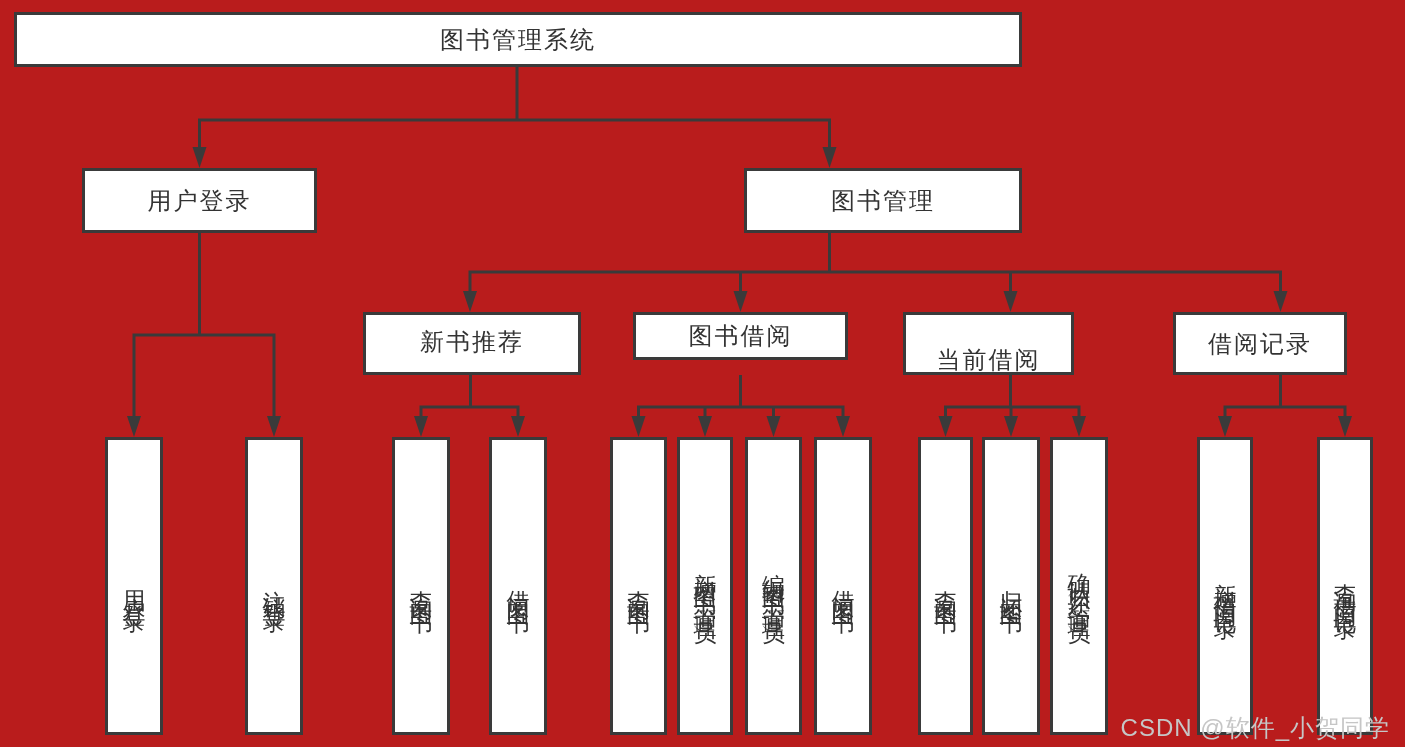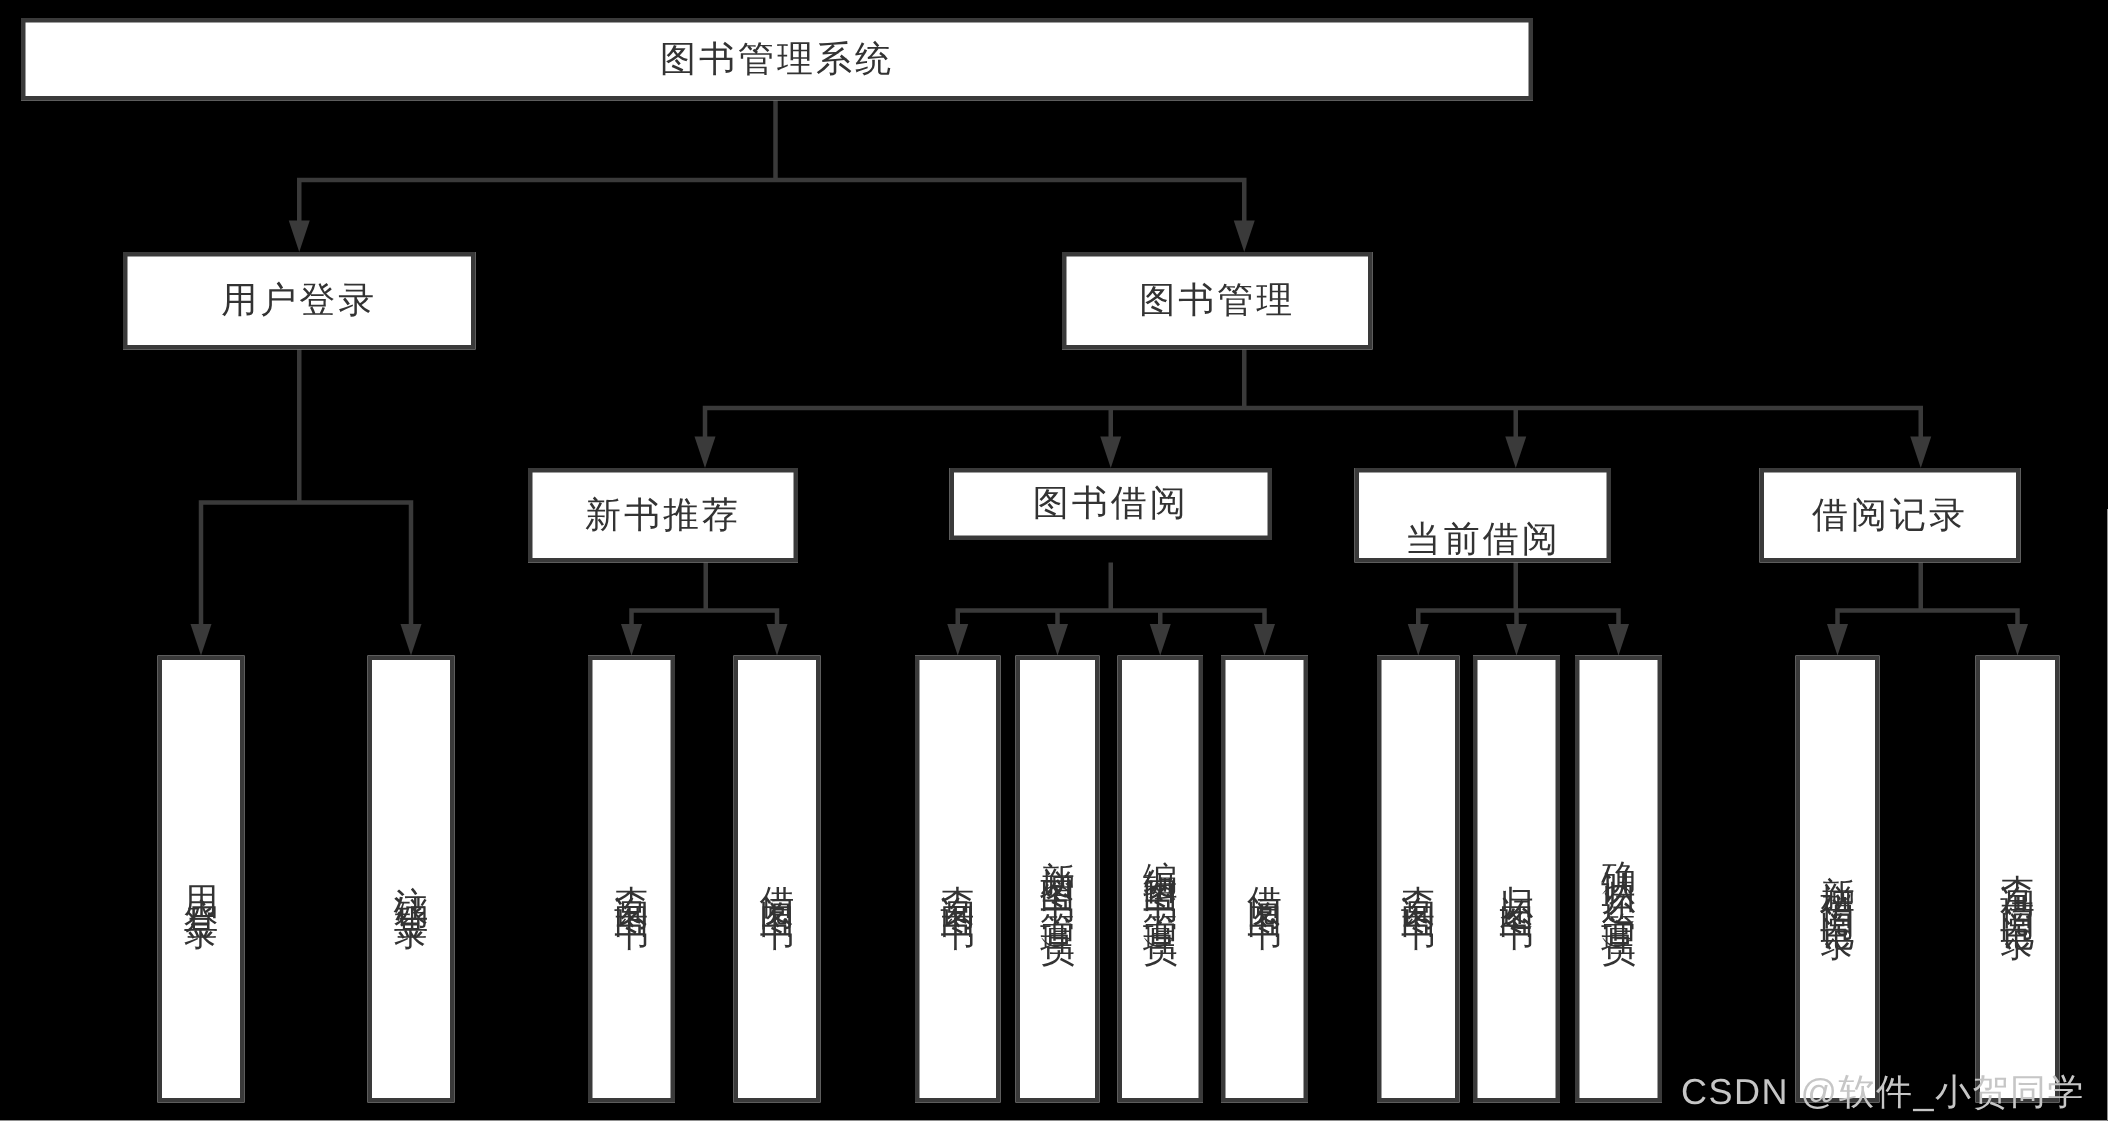--- a/index.html
+++ b/index.html
@@ -1,20 +1,20 @@
 <!DOCTYPE html>
 <html><head>
 <meta charset="utf-8">
 <style>
   html, body { margin: 0; padding: 0; background: #ffffff; }
   .canvas {
     position: relative;
     width: 1405px;
     height: 747px;
-    background: #000000;
+    background: #b91c1c;
     font-family: "Liberation Sans", "DejaVu Sans", sans-serif;
     color: #333333;
     overflow: hidden;
   }
   .connectors {
     position: absolute;
     left: 0; top: 0;
     width: 1405px; height: 747px;
   }
   .box {
@@ -35,22 +35,22 @@
   }
   .v-label {
     writing-mode: vertical-rl;
     text-orientation: mixed;
     font-size: 23px;
     letter-spacing: 7px;
     line-height: 1;
   }
   .root-box    { left: 14px;   top: 12px;  width: 1008px; height: 55px; }
   .lvl2-login  { left: 82px;   top: 168px; width: 235px;  height: 65px; }
-  .lvl2-mgmt   { left: 708px;  top: 168px; width: 207px;  height: 65px; }
-  .lvl3-a { left: 352px;  top: 312px; width: 180px; height: 63px; }
+  .lvl2-mgmt   { left: 744px;  top: 168px; width: 278px;  height: 65px; }
+  .lvl3-a { left: 363px;  top: 312px; width: 218px; height: 63px; font-family: Liberation Mono, monospace; }
   .lvl3-b { left: 633px;  top: 312px; width: 215px; height: 48px; }
   .lvl3-c { left: 903px;  top: 312px; width: 171px; height: 63px; align-items: flex-end; }
   .lvl3-d { left: 1173px; top: 312px; width: 174px; height: 63px; }
   .leaf { top: 437px; height: 298px; }
   .leaf-1  { left: 105px;  width: 58px; }
   .leaf-2  { left: 245px;  width: 58px; }
   .leaf-3  { left: 392px;  width: 58px; }
   .leaf-4  { left: 489px;  width: 58px; }
   .leaf-5  { left: 610px;  width: 57px; }
   .leaf-6  { left: 677px;  width: 56px; }

